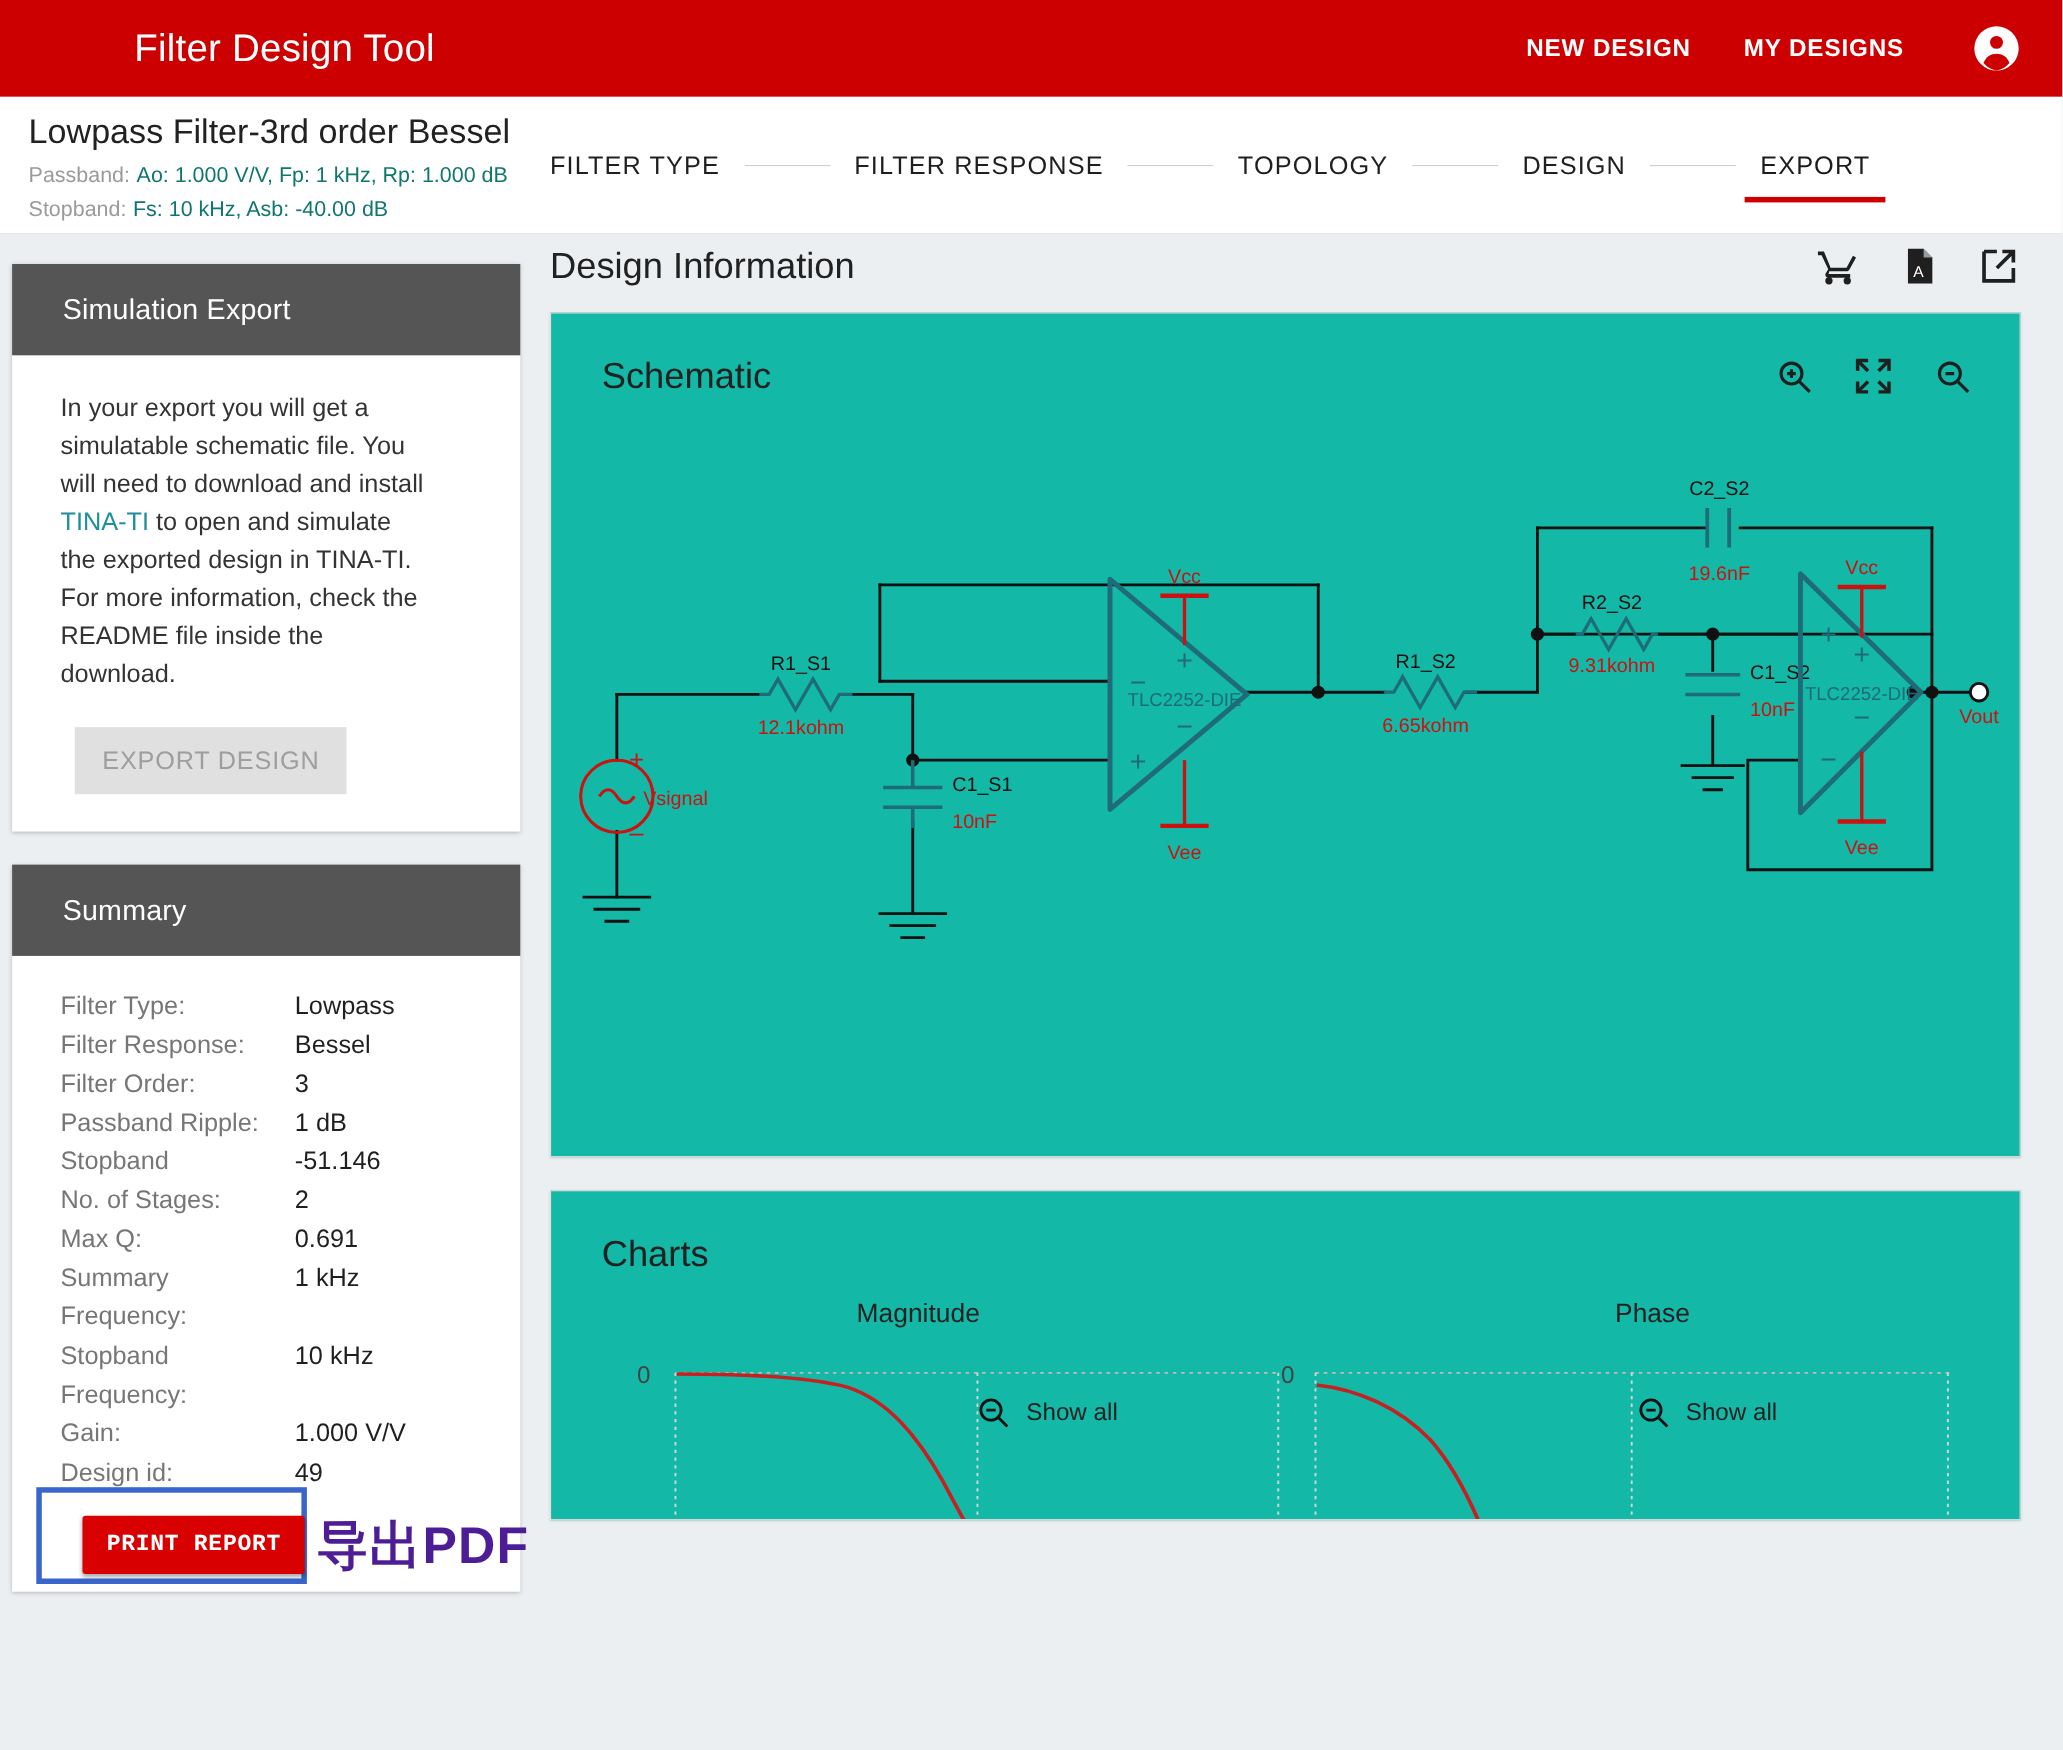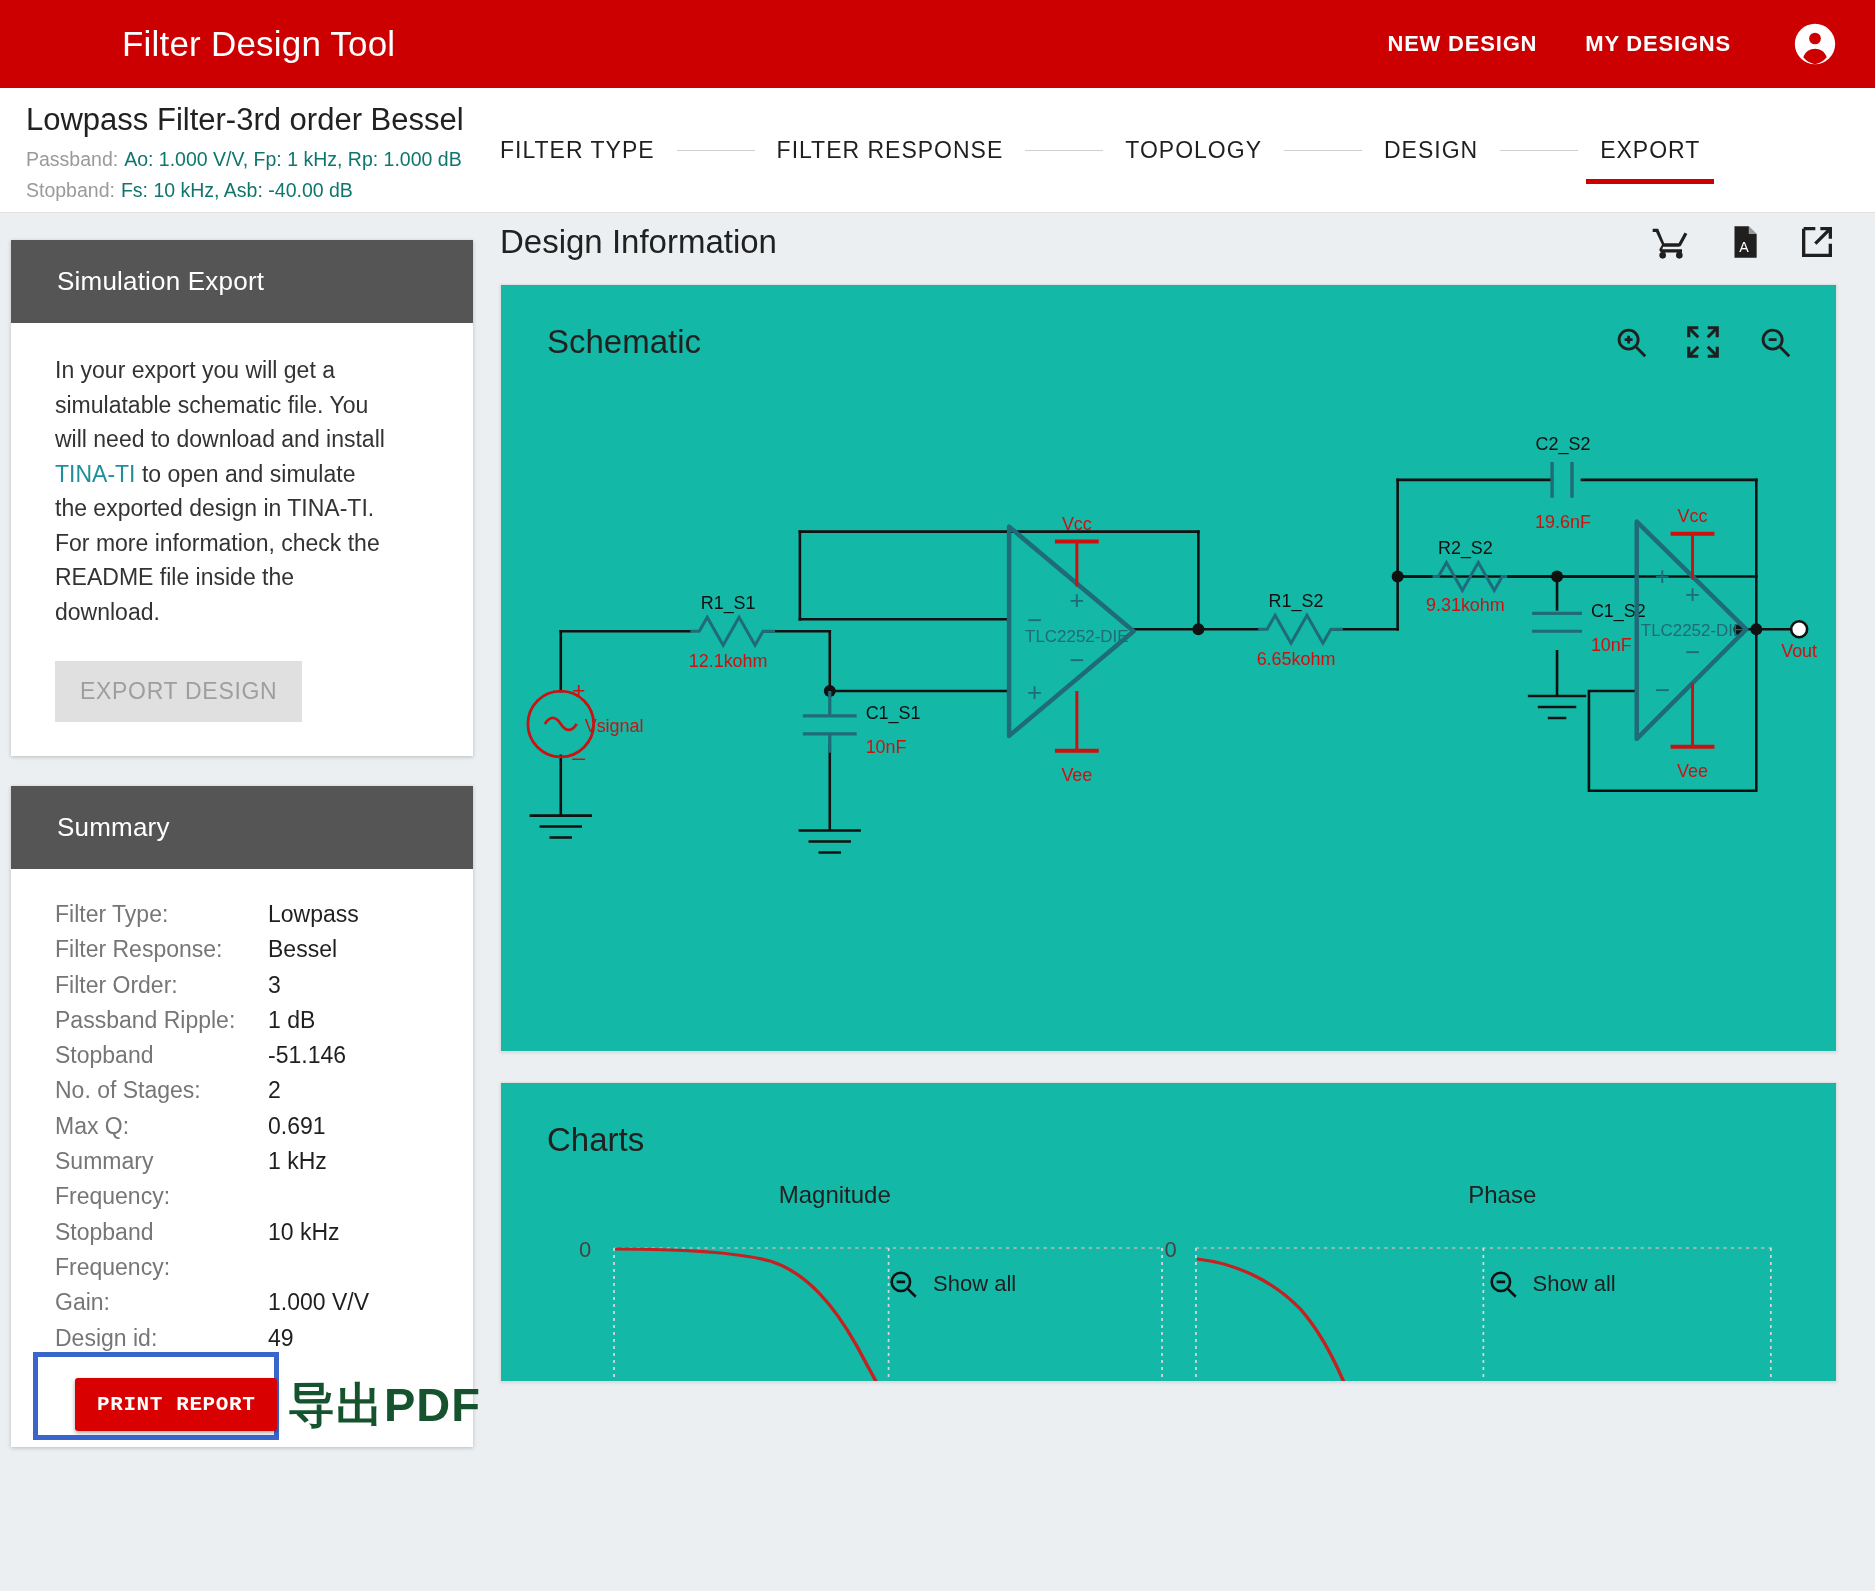--- a/index.html
+++ b/index.html
@@ -68,42 +68,42 @@
     padding: 26px 0 26px 46px; letter-spacing: 0.2px;
   }
   .card-body { padding: 30px 70px 34px 44px; }
   .export-text {
     font-size: 23px; line-height: 34.5px; color: #333333; max-width: 330px;
   }
   .link-tina { color: #1e8f9c; cursor: pointer; }
   .btn-export-design {
     margin-top: 32px; background: #e0e0e0; color: #9e9e9e;
     border: none; font-size: 23px; letter-spacing: 0.7px;
-    padding: 17px 25px; font-family: inherit; cursor: default;
+    padding: 17px 25px; font-family: inherit; cursor: default; margin-left: 13px;
   }
 
   .summary-card { margin-top: 30px; }
   .summary-body { padding: 28px 44px 0 44px; }
   .sum-row { display: flex; font-size: 23px; line-height: 35.3px; }
   .sum-key { color: #767676; width: 213px; flex: 0 0 213px; }
   .sum-val { color: #1f1f1f; }
 
   .print-wrap { padding: 10px 0 16px 34px; position: relative; }
   .print-annot-box {
     position: absolute; left: 22px; top: -4px; width: 246px; height: 88px;
     border: 5px solid #3a66cc; pointer-events: none;
   }
   .btn-print {
     position: relative; margin: 12px 0 0 30px; background: #d80000; color: #ffffff;
     border: none; font-size: 21px; font-weight: bold; letter-spacing: 0.6px;
     padding: 15px 22px; border-radius: 3px; font-family: Liberation Mono, monospace; cursor: pointer;
     box-shadow: 0 2px 4px rgba(0,0,0,0.35);
   }
   .annot-cn {
-    position: absolute; left: 277px; top: 18px; color: #14532d;
+    position: absolute; left: 277px; top: 18px; color: #4c1d95;
     font-size: 47px; font-weight: bold; letter-spacing: 1px; white-space: nowrap;
   }
 
   
   .main { position: absolute; left: 490px; top: 200px; right: 0; bottom: 0; }
   .main-head {
     display: flex; align-items: center; height: 84px; padding: 0 38px 0 10px;
   }
   .main-title { font-size: 33px; color: #212121; }
   .main-icons { margin-left: auto; display: flex; align-items: center; gap: 34px; }

